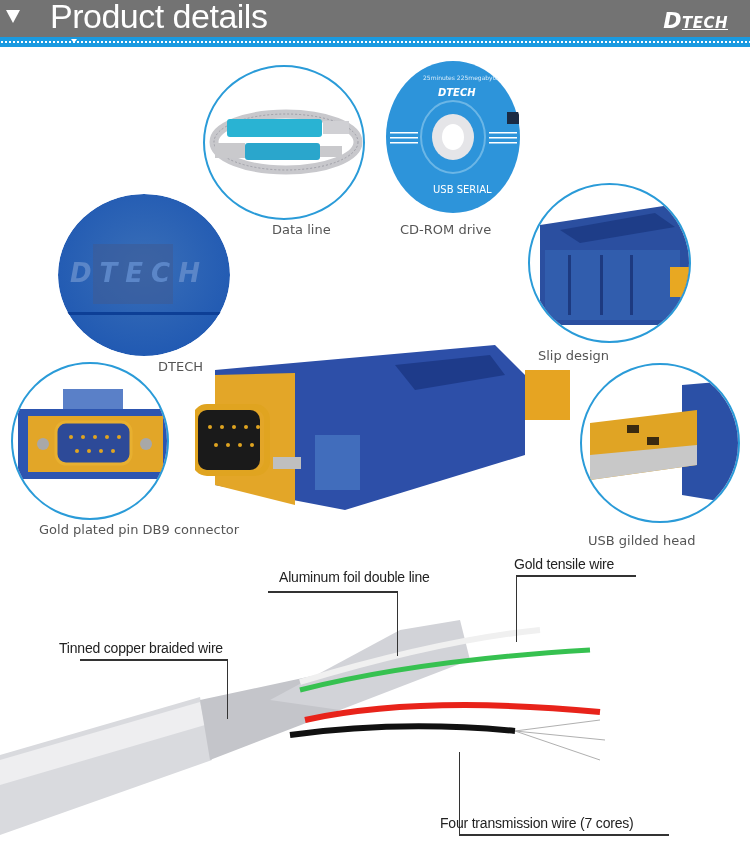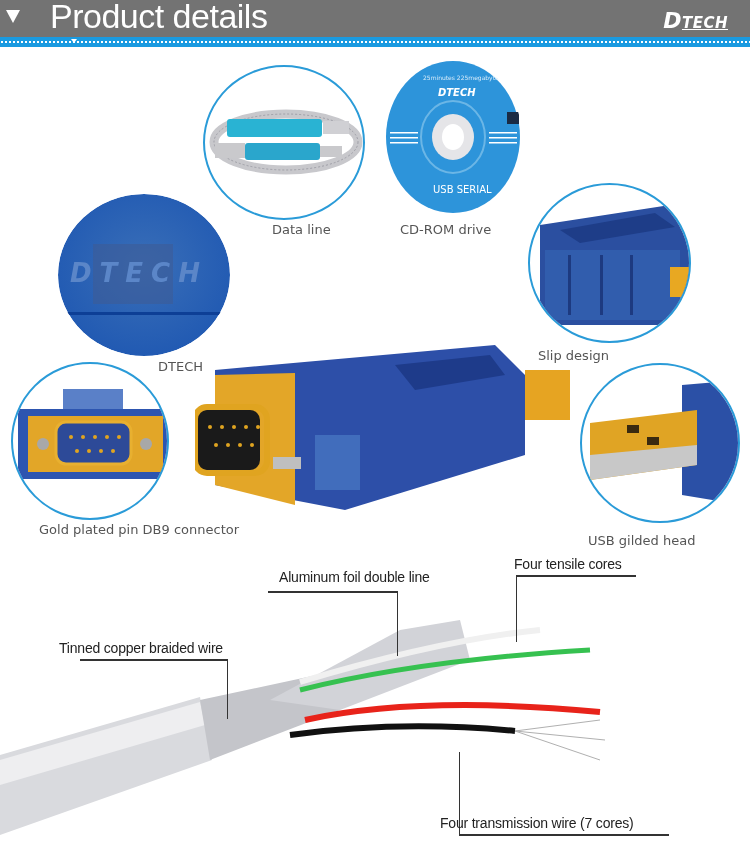--- a/index.html
+++ b/index.html
@@ -167,15 +167,15 @@
 <div class="line" style="left:268px; top:591px; width:130px; height:2px;"></div>
 <div class="line" style="left:397px; top:591px; width:1px; height:65px;"></div>
 <div class="line" style="left:516px; top:575px; width:120px; height:2px;"></div>
 <div class="line" style="left:516px; top:575px; width:1px; height:67px;"></div>
 <div class="line" style="left:80px; top:659px; width:148px; height:2px;"></div>
 <div class="line" style="left:227px; top:659px; width:1px; height:60px;"></div>
 <div class="line" style="left:459px; top:752px; width:1px; height:83px;"></div>
 <div class="line" style="left:459px; top:834px; width:210px; height:2px;"></div>
 
 <div class="callout" style="left:251px; top:569px;margin-left:28px;">Aluminum foil double line</div>
-<div class="callout" style="left:514px; top:556px;">Four tensile cores</div>
+<div class="callout" style="left:514px; top:556px;">Gold tensile wire</div>
 <div class="callout" style="left:59px; top:640px;">Tinned copper braided wire</div>
 <div class="callout" style="left:440px; top:815px;">Four transmission wire (7 cores)</div>
 
 </body></html>

